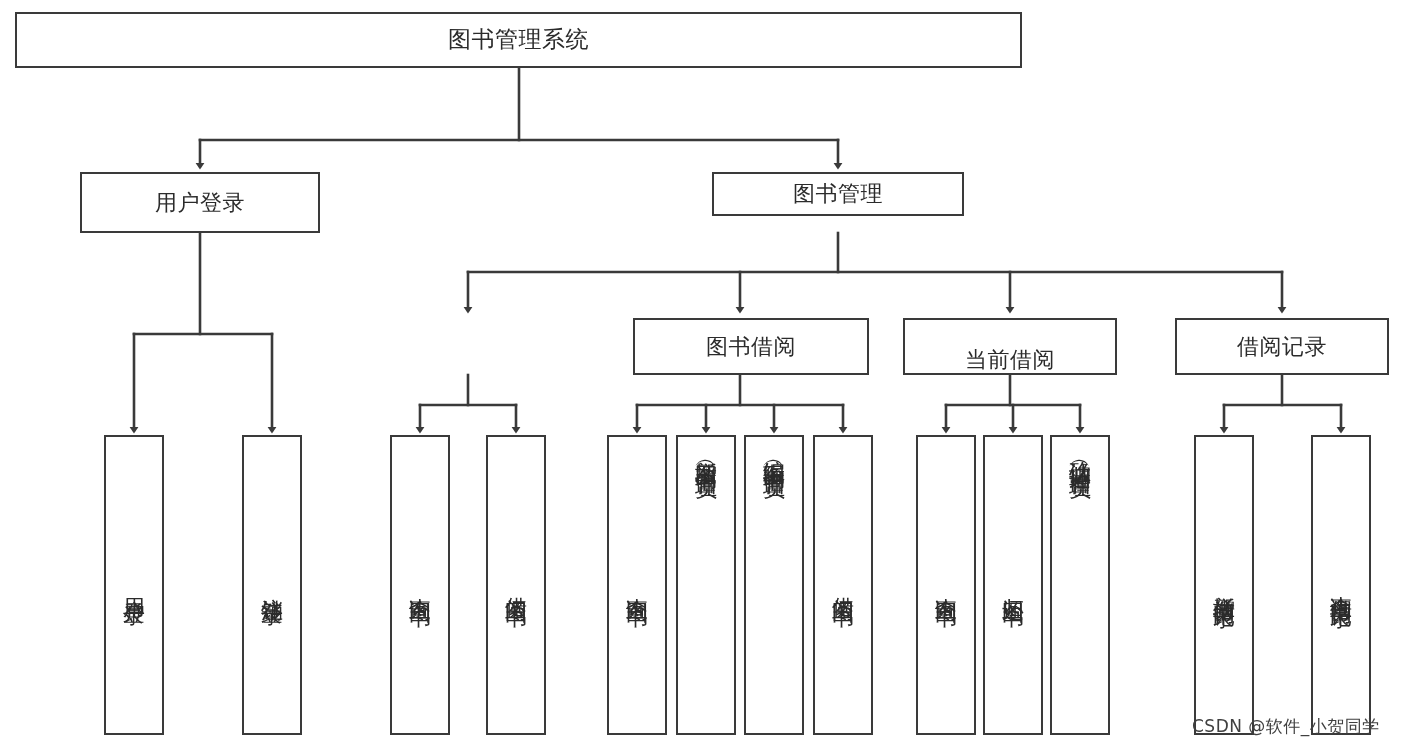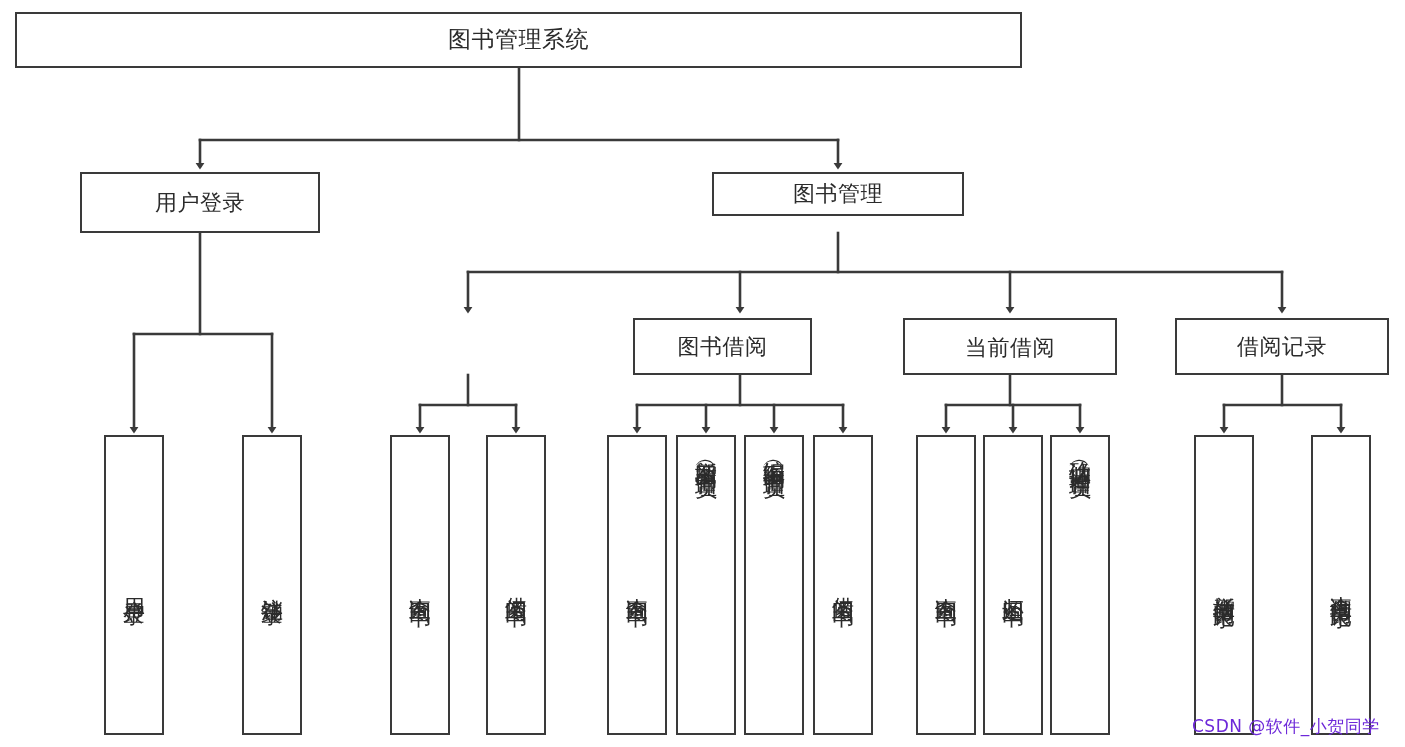--- a/index.html
+++ b/index.html
@@ -34,42 +34,42 @@
     color: #2b2b2b;
     display: flex;
     align-items: center;
     justify-content: center;
     text-align: center;
     line-height: 1.18;
     letter-spacing: 0.5px;
   }
   .node.horiz {
     font-size: 22px;
-    padding: 12px 6px;
+    padding: 0 6px;
     white-space: nowrap;
   }
   .node.root {
     font-size: 23px;
   }
   .node.vert {
     writing-mode: vertical-rl;
     text-orientation: upright;
     font-size: 22px;
     letter-spacing: 2.5px;
     padding: 6px 0;
     align-items: center;
     justify-content: center;
   }
   .node.vert.toptext {
     justify-content: flex-start;
   }
   .watermark {
     position: absolute;
     font-size: 17px;
-    color: #6d28d9;
+    color: #404040;
     white-space: nowrap;
     letter-spacing: 0.5px;
   }
 </style>
 </head>
 <body>
 
 <div id="canvas">
 
   <svg id="edge-layer" viewBox="0 0 1405 747" width="1405" height="747" xmlns="http://www.w3.org/2000/svg">
@@ -128,21 +128,21 @@
 
   <div class="node horiz" style="left:80px; top:172px; width:240px; height:61px;">
     <span>用户登录</span>
   </div>
 
   <div class="node horiz" style="left:712px; top:172px; width:252px; height:44px;">
     <span>图书管理</span>
   </div>
 
 
-  <div class="node horiz" style="left:633px; top:318px; width:179px; height:57px;">
+  <div class="node horiz" style="left:633px; top:318px; width:236px; height:57px;">
     <span>图书借阅</span>
   </div>
 
   <div class="node horiz" style="left:903px; top:318px; width:214px; height:57px;align-items:flex-end;">
     <span>当前借阅</span>
   </div>
 
   <div class="node horiz" style="left:1175px; top:318px; width:214px; height:57px;">
     <span>借阅记录</span>
   </div>

